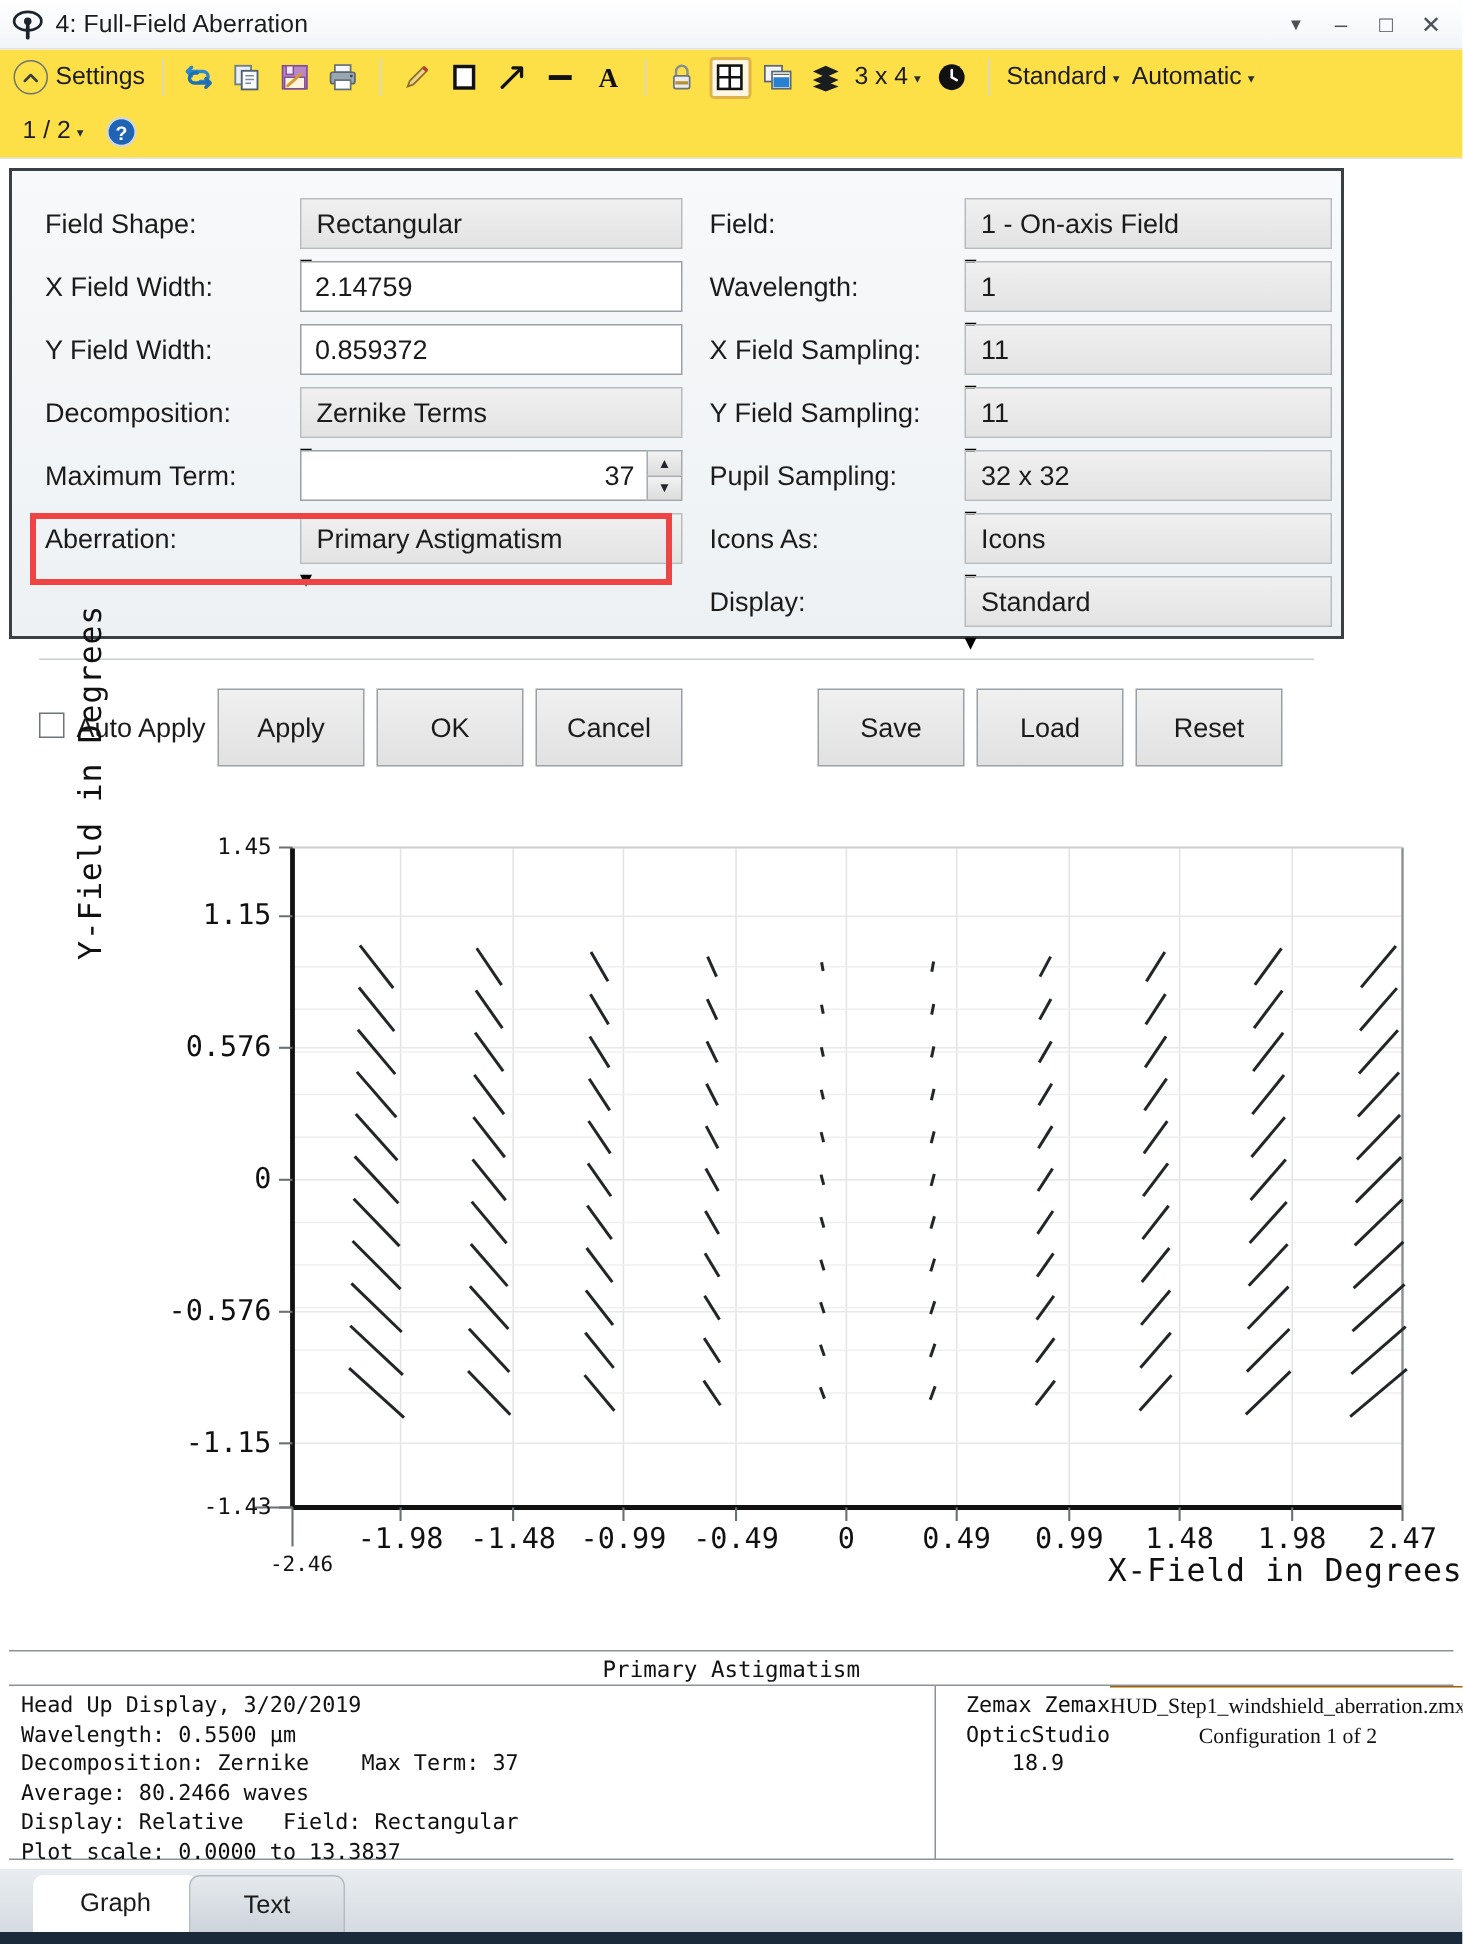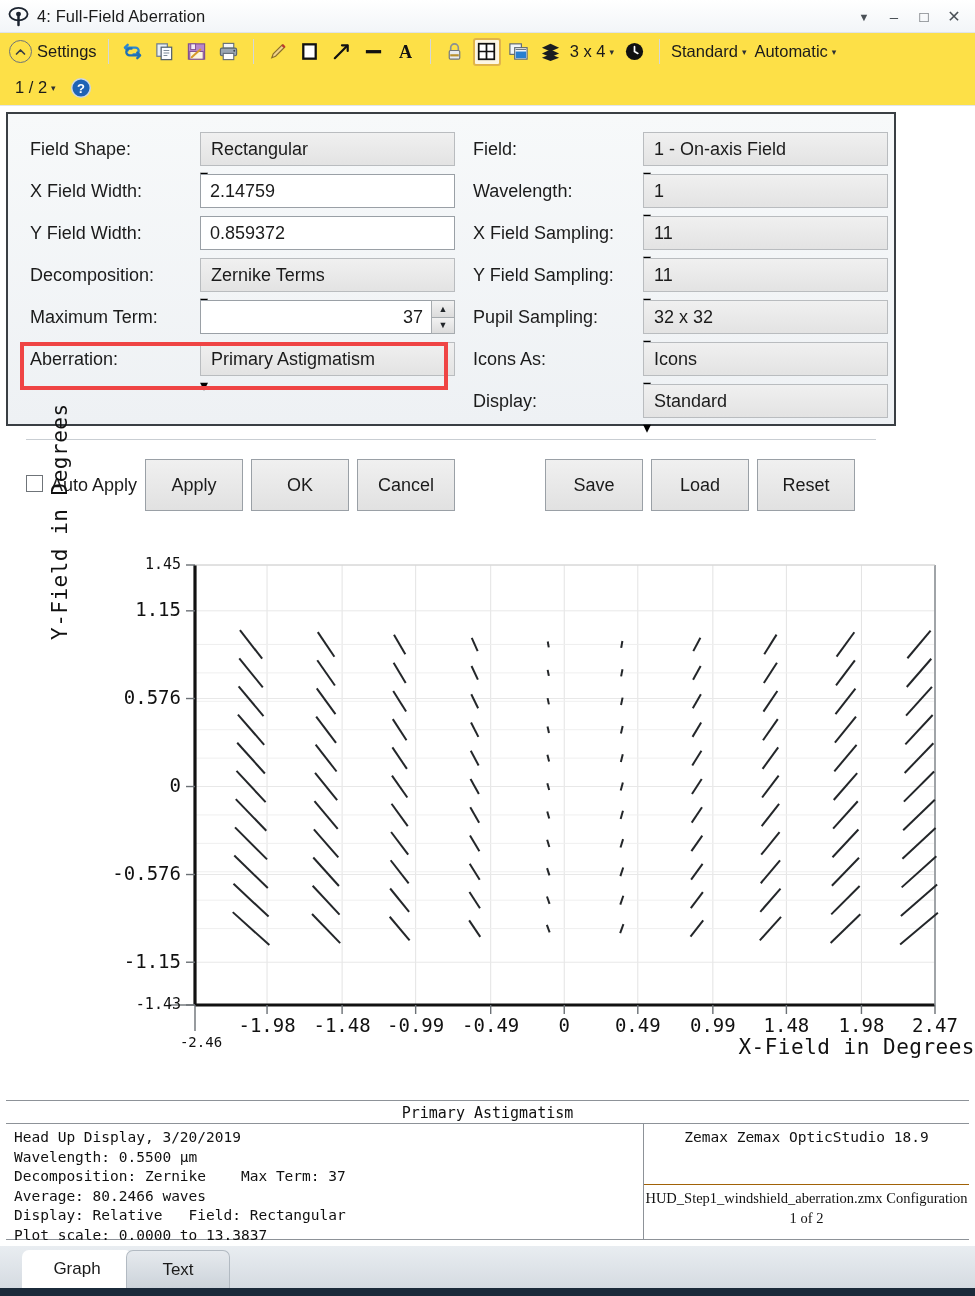--- a/index.html
+++ b/index.html
@@ -133,21 +133,21 @@
     font-size:15px;color:#111;padding-top:3px;height:22px;box-sizing:border-box;
   }
   .foot-body{display:flex;border-top:1px solid #8d9298;height:116px;}
   .foot-left{
     flex:1;padding:4px 0 0 8px;
     font-family:"DejaVu Sans Mono",monospace;font-size:14.5px;color:#111;
     line-height:19.5px;white-space:pre;
   }
   .foot-right{
     width:325px;border-left:1px solid #8d9298;
-    display:flex;flex-direction:column;
+    display:flex;flex-direction:row;padding-left:20px;
   }
   .fr-top{
     height:60px;text-align:center;padding-top:4px;box-sizing:border-box;
     font-family:"DejaVu Sans Mono",monospace;font-size:14.5px;color:#111;line-height:19.5px;
   }
   .fr-bot{
     flex:1;border-top:1px solid #a16207;text-align:center;padding-top:4px;box-sizing:border-box;
     font-family:Liberation Serif, serif;font-size:14.5px;color:#111;line-height:19.5px;
   }
 

